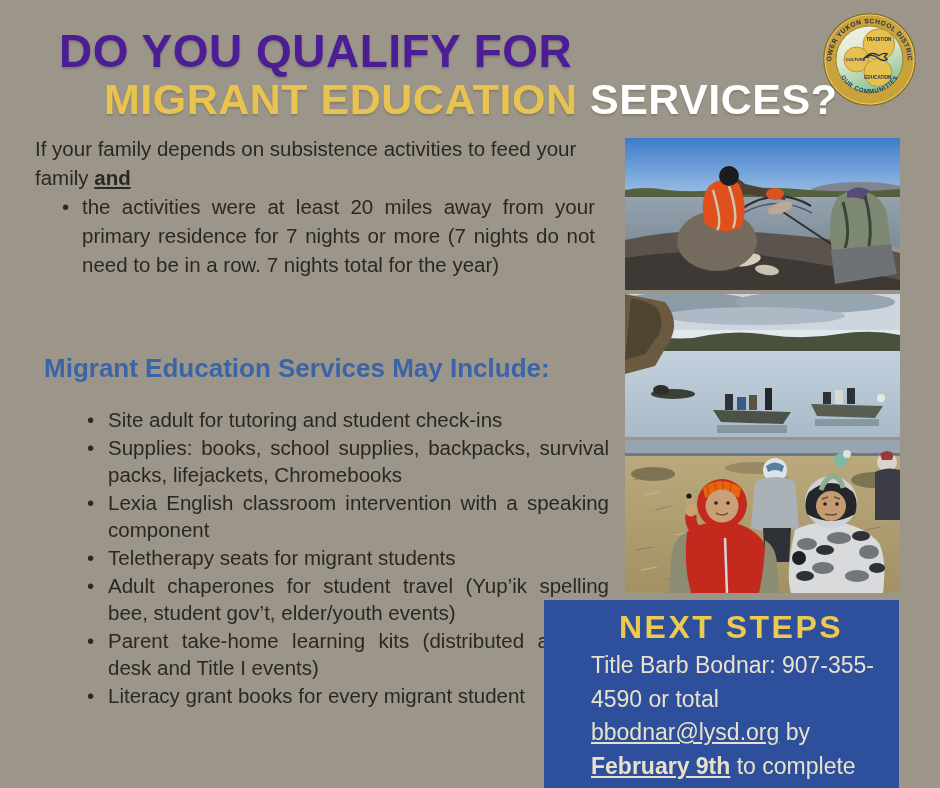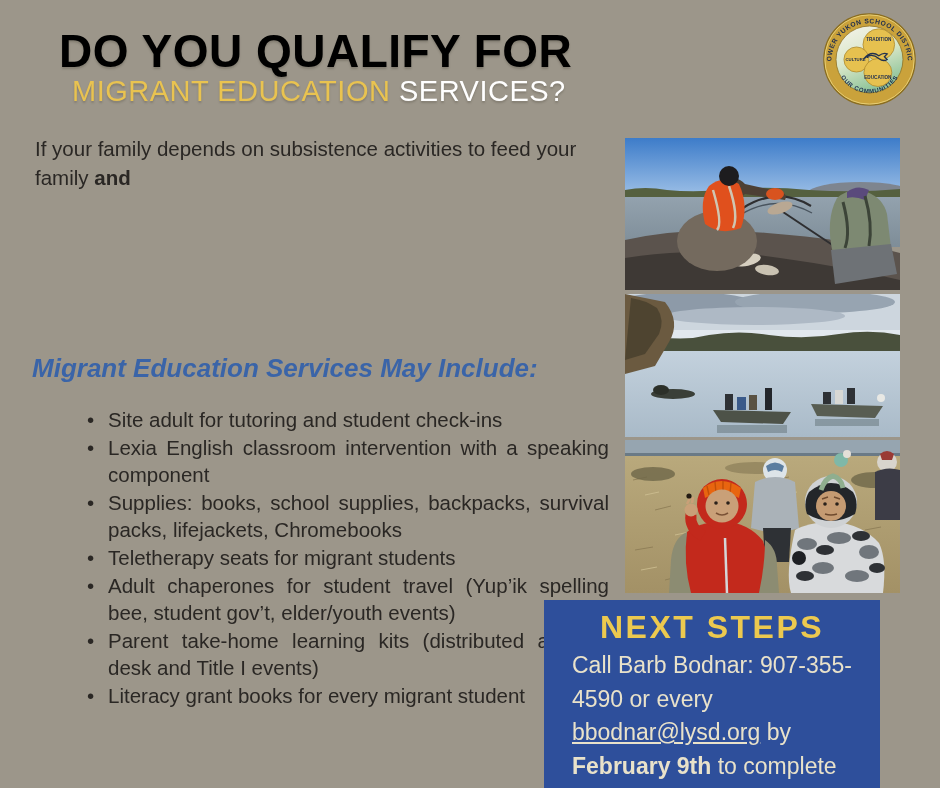--- a/index.html
+++ b/index.html
@@ -4,68 +4,69 @@
 <style>
   html,body{margin:0;padding:0;}
   #canvas{
     position:relative;width:940px;height:788px;overflow:hidden;
     background:#9c968a;
     font-family:"Liberation Sans","DejaVu Sans",sans-serif;
   }
   
   .title-line1{
     position:absolute;left:59px;top:24px;
-    font-size:46px;font-weight:700;color:#000000;letter-spacing:.5px;
+    font-size:46px;font-weight:700;color:#4c1d95;letter-spacing:.5px;
     text-shadow:0 2px 2px rgba(60,55,45,.25);white-space:nowrap;
   }
   .title-line2{
-    position:absolute;left:72px;top:75px;
-    font-size:29px;font-weight:400;letter-spacing:.5px;white-space:nowrap;
+    position:absolute;left:104px;top:75px;
+    font-size:43px;font-weight:700;letter-spacing:.5px;white-space:nowrap;
     text-shadow:0 2px 2px rgba(60,55,45,.25);
   }
   .title-gold{color:#e9c350;}
   .title-white{color:#ffffff;}
   
   .logo{position:absolute;left:823px;top:13px;width:93px;height:93px;}
   
   .intro-block{
     position:absolute;left:35px;top:134px;width:560px;
     font-size:20.5px;line-height:29px;color:#2a2724;
   }
   .intro-block p{margin:0;}
   .plain-list{list-style:none;margin:0;padding:0;}
   .plain-list li{position:relative;padding-left:47px;}
   .plain-list li::before{
     content:"•";position:absolute;left:27px;top:0;
   }
   .justify{text-align:justify;}
-  .u{margin-top:26px;}
+  .u{text-decoration:underline;margin-top:26px;}
   b{font-weight:700;}
   
   .services-heading{
-    position:absolute;left:32px;top:353px;
-    font-size:26px;font-weight:700;color:#3a64a8;white-space:nowrap;font-style:italic;
+    position:absolute;left:44px;top:353px;
+    font-size:26px;font-weight:700;color:#3a64a8;white-space:nowrap;
   }
   .services-list{
     position:absolute;left:35px;top:390px;width:558px;
     list-style:none;margin:16px;padding:0;
     font-size:20.5px;line-height:27.6px;color:#2a2724;
   }
   .services-list li{position:relative;padding-left:57px;text-align:justify;}
   .services-list li::before{content:"•";position:absolute;left:36px;top:0;}
   
   .photo{position:absolute;left:625px;width:275px;display:block;}
   .photo svg{display:block;width:100%;height:100%;}
   #photo-fishing{top:138px;height:152px;}
   #photo-boats{top:294px;height:143px;}
   #photo-children{top:440px;height:153px;}
   
   .next-box{
     position:absolute;left:544px;top:600px;width:336px;height:188px;
     background:#2e4f9b;
+    padding-left:19px;
   }
   .next-heading{
     margin:9px 0 0 0;text-align:center;
     font-size:32px;font-weight:700;color:#ecc94f;letter-spacing:2.5px;
   }
   .next-text{
     margin:3px 18px 0 28px;
     font-size:23px;line-height:33.5px;color:#e9e2ca;
   }
   .next-text .email{color:#e9e2ca;text-decoration:underline;cursor:pointer;text-align:center;}
@@ -105,28 +106,29 @@
       <circle cx="48" cy="47.5" r="0.9" fill="#21304f"></circle>
       <text x="60" y="30" font-size="5" font-weight="bold" fill="#21304f" text-anchor="middle">TRADITION</text>
       <text x="35" y="51.5" font-size="4.6" font-weight="bold" fill="#21304f" text-anchor="middle">CULTURE</text>
       <text x="59" y="71" font-size="5" font-weight="bold" fill="#21304f" text-anchor="middle">EDUCATION</text>
     </svg>
   </div>
 
   <div class="intro-block">
     <p><span>If your family depends on subsistence activities to feed your family </span><b class="u">and</b></p>
     <ul class="plain-list">
+      <li class="justify">the activities were at least 20 miles away from your primary residence for 7 nights or more (7 nights do not need to be in a row. 7 nights total for the year)</li>
     </ul>
   </div>
 
   <div class="services-heading">Migrant Education Services May Include:</div>
   <ul class="services-list">
     <li>Site adult for tutoring and student check-ins</li>
+    <li>Supplies: books, school supplies, backpacks, survival packs, lifejackets, Chromebooks</li>
     <li>Lexia English classroom intervention with a speaking component</li>
-    <li>Supplies: books, school supplies, backpacks, survival packs, lifejackets, Chromebooks</li>
     <li>Teletherapy seats for migrant students</li>
     <li>Adult chaperones for student travel (Yup’ik spelling bee, student gov’t, elder/youth events)</li>
     <li>Parent take-home learning kits (distributed at front desk and Title I events)</li>
     <li>Literacy grant books for every migrant student</li>
   </ul>
 
   <div class="photo" id="photo-fishing" title="people pulling a fishing net into a boat on a river">
     <svg viewBox="0 0 275 152" preserveAspectRatio="none">
       <defs>
         <linearGradient id="p1sky" x1="0" y1="0" x2="0" y2="1">
@@ -273,16 +275,16 @@
         <ellipse cx="180" cy="136" rx="9" ry="5"></ellipse>
           <ellipse cx="252" cy="128" rx="8" ry="5"></ellipse>
       </g>
       <circle cx="174" cy="118" r="7" fill="#1e2024"></circle>
       <path d="M196 50 q4 -12 12 -14 q8 2 10 12" stroke="#8fae8f" stroke-width="5" fill="none"></path>
     </svg>
   </div>
 
   <div class="next-box">
     <div class="next-heading">NEXT STEPS</div>
-    <div class="next-text"><span>Call Barb Bodnar: </span><span>907-355-4590</span><span> or every </span><span class="email">bbodnar@lysd.org</span><span> by </span><b class="u">February 9th</b><span> to complete the interview process.</span></div>
+    <div class="next-text"><span>Title Barb Bodnar: </span><span>907-355-4590</span><span> or total </span><span class="email">bbodnar@lysd.org</span><span> by </span><b class="u">February 9th</b><span> to complete the interview process.</span></div>
   </div>
 
 </div>
 
 </body></html>

